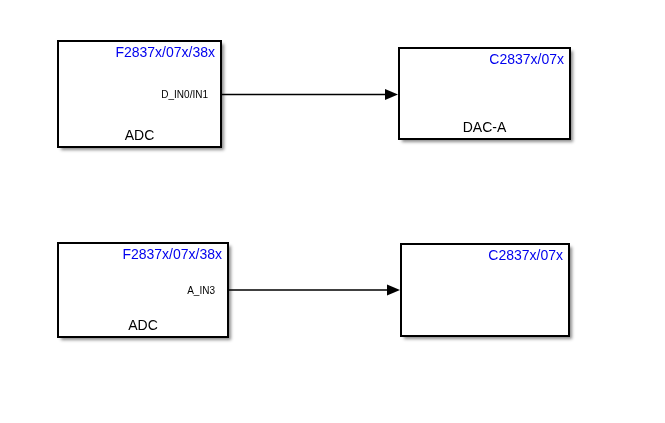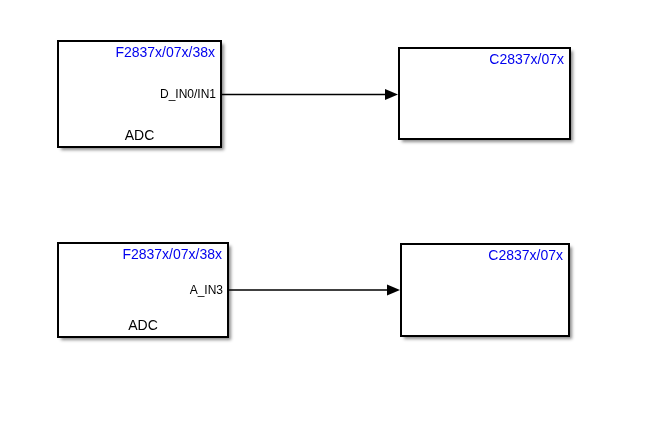--- a/index.html
+++ b/index.html
@@ -25,24 +25,24 @@
   .block .hdr {
     position: absolute;
     top: 2px;
     right: 5px;
     font-size: 14px;
     color: #0000ee;
     white-space: nowrap;
   }
   .block .port-label {
     position: absolute;
-    right: 4px;
+    right: 12px;
     top: 50%;
     transform: translateY(-50%);
-    font-size: 12px;
+    font-size: 10px;
     color: #000000;
     white-space: nowrap;
   }
   .block .name {
     position: absolute;
     bottom: 3px;
     left: 0;
     right: 0;
     text-align: center;
     font-size: 14px;
@@ -65,20 +65,21 @@
 <div class="canvas">
 
   <div class="block" style="left:57px; top:40px; width:165px; height:108px;">
     <div class="hdr">F2837x/07x/38x</div>
     <div class="port-label">D_IN0/IN1</div>
     <div class="name">ADC</div>
   </div>
 
   <div class="block" style="left:398px; top:47px; width:173px; height:93px;">
     <div class="hdr">C2837x/07x</div>
+    <div class="name">DAC-A</div>
   </div>
 
   <div class="block" style="left:57px; top:242px; width:172px; height:96px;">
     <div class="hdr">F2837x/07x/38x</div>
     <div class="port-label">A_IN3</div>
     <div class="name">ADC</div>
   </div>
 
   <div class="block" style="left:400px; top:243px; width:170px; height:94px;">
     <div class="hdr">C2837x/07x</div>

